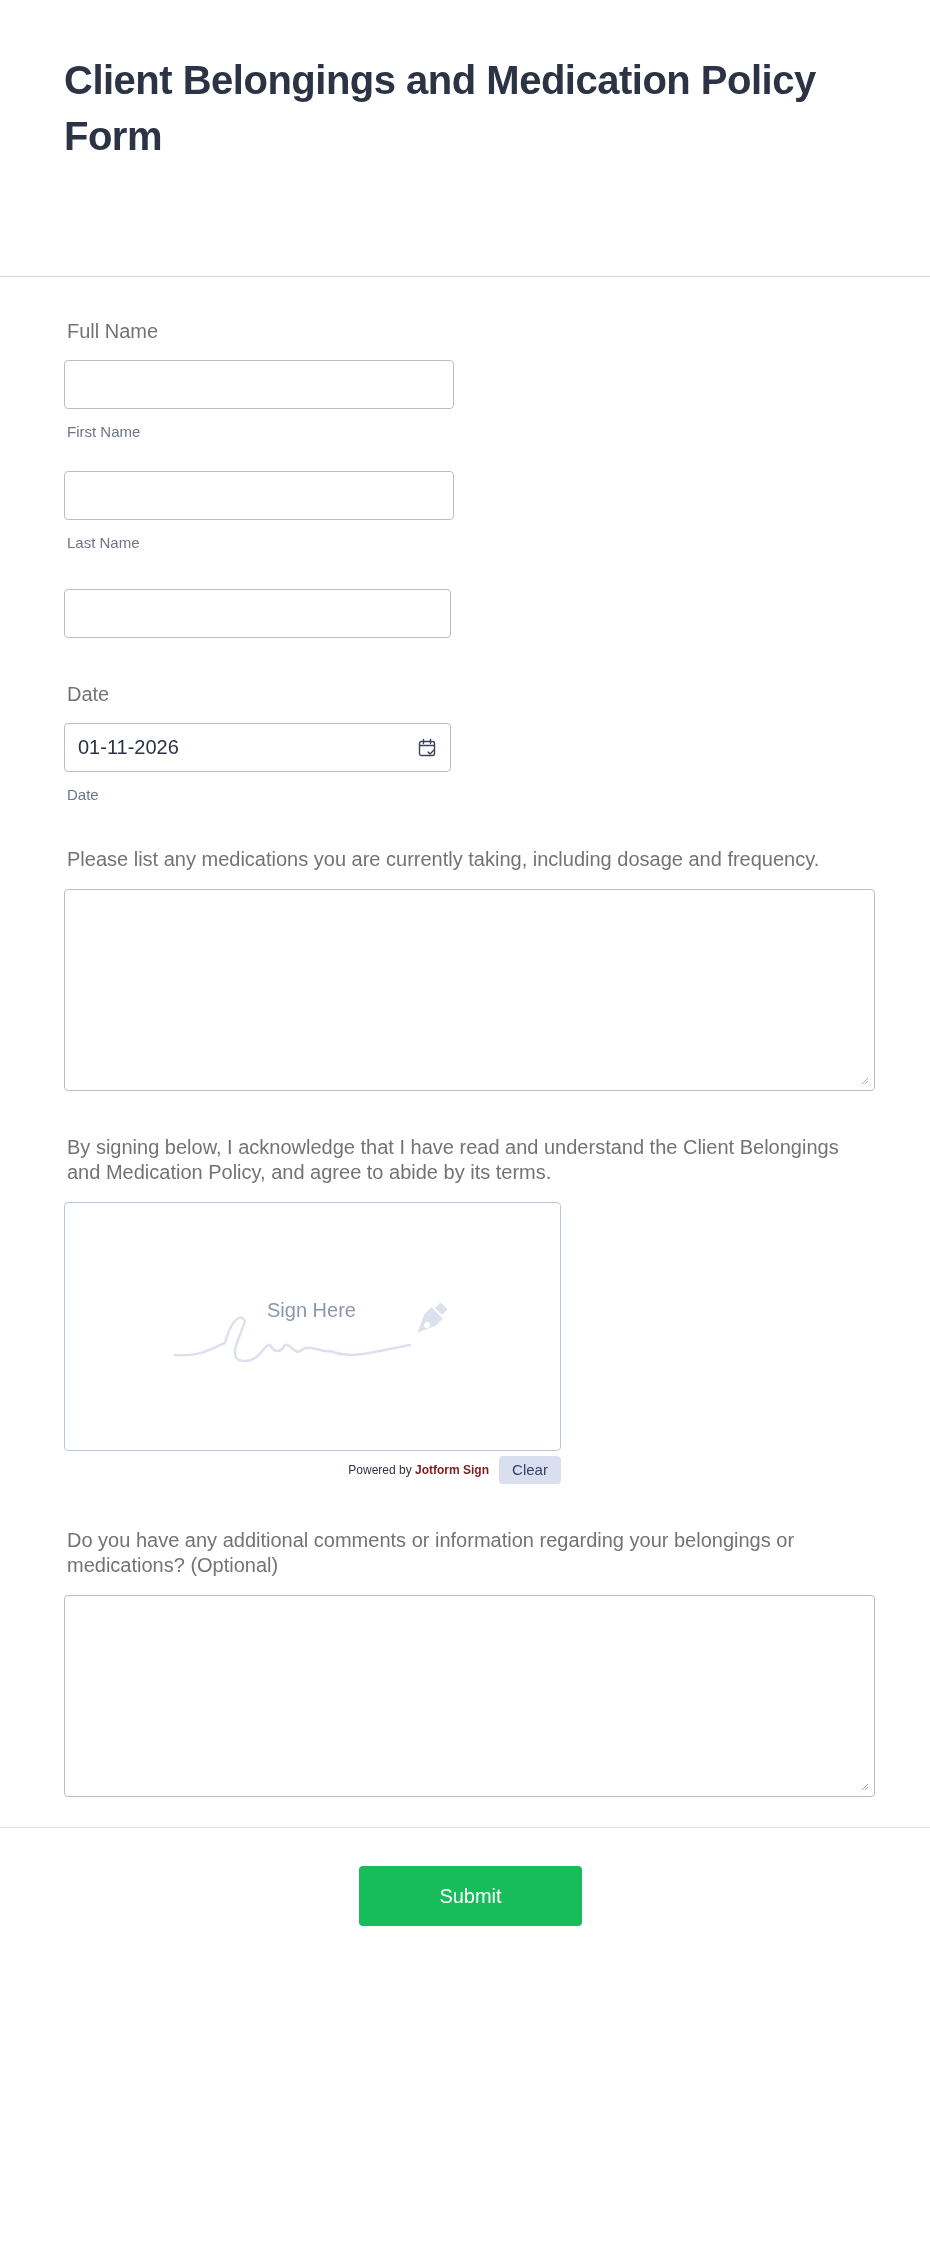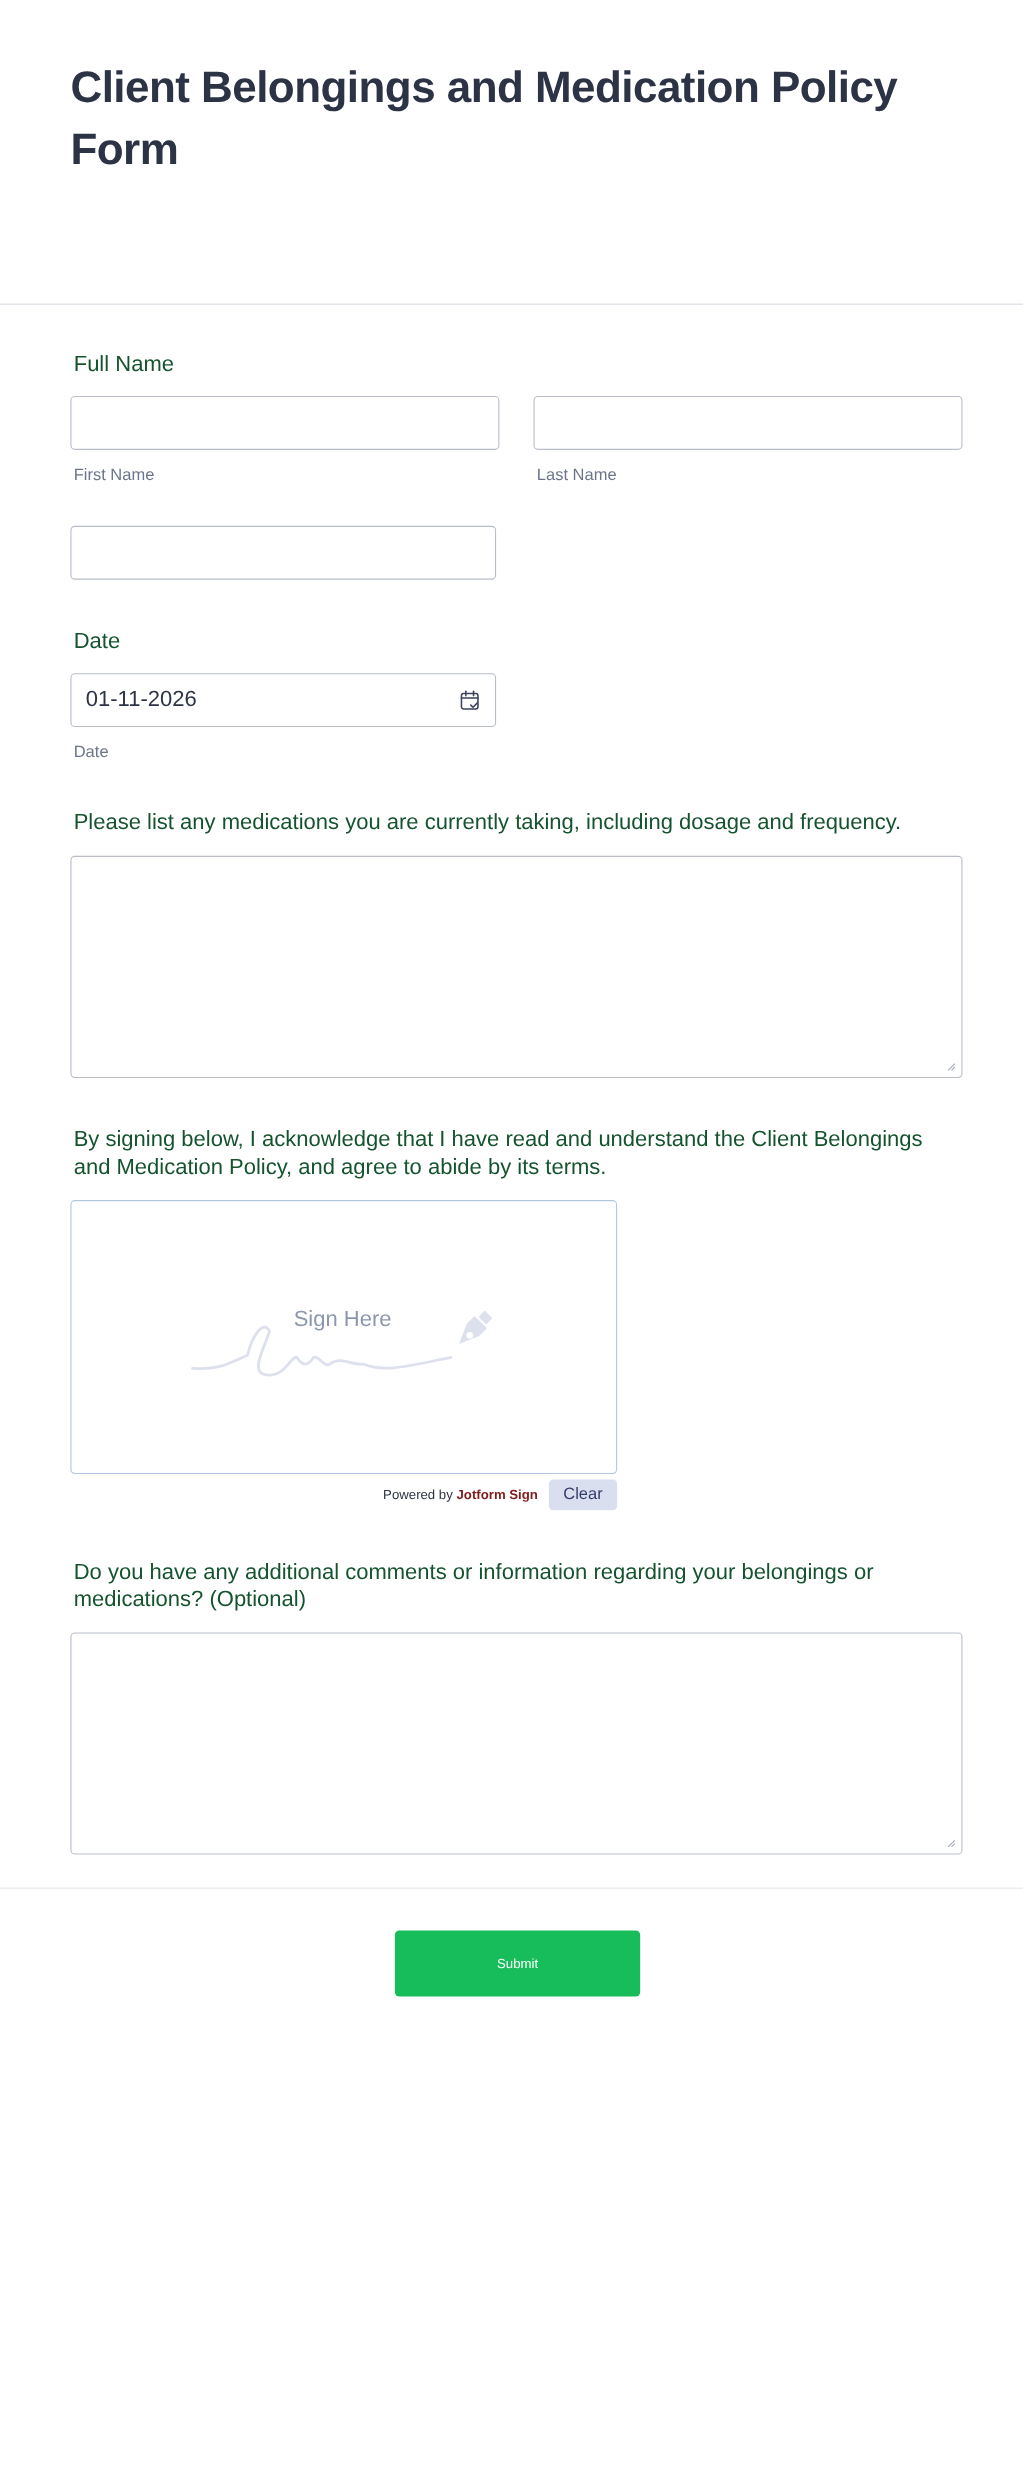--- a/index.html
+++ b/index.html
@@ -3,50 +3,50 @@
 <meta charset="utf-8">
 <style>
   * { box-sizing: border-box; margin: 0; padding: 0; }
   html, body { width: 930px; background: #ffffff; }
   body { font-family: "DejaVu Sans", "Liberation Sans", sans-serif; color: #2c3345; }
   .header { padding: 52px 64px 50px 64px; border-bottom: 1px solid #d7d9e2; height: 277px; }
   .title { font-size: 40px; font-weight: bold; line-height: 56px; color: #2c3345; letter-spacing: -0.5px; font-family: "Liberation Sans", sans-serif; }
   .subtitle { margin-top: 6px; font-size: 20px; line-height: 31px; color: #57647e; font-family: "Liberation Sans", sans-serif; }
   .form { padding: 0 55px 0 64px; }
   .q { position: relative; }
-  .label { font-family: "Liberation Sans", sans-serif; font-size: 20px; line-height: 25px; color: #14532d; padding-left: 3px; }
+  .label { font-family: "Liberation Sans", sans-serif; font-size: 20px; line-height: 25px; color: #737373; padding-left: 3px; }
   .input { display: block; border: 1px solid #b8bdc9; border-radius: 4px; height: 49px; background: #fff; }
   .sub { font-family: "Liberation Sans", sans-serif; font-size: 15px; color: #6f76a7; color: #6b7489; margin-top: 14px; padding-left: 3px; }
   .row { display: flex; gap: 31px; }
   .col { width: 390px; }
   .textarea { border: 1px solid #b8bdc9; border-radius: 4px; height: 202px; position: relative; background: #fff; }
   .resize { position: absolute; right: 5px; bottom: 5px; width: 8px; height: 8px; }
   .date-val { font-family: "Liberation Sans", sans-serif; font-size: 20px; color: #2c3345; position: absolute; left: 13px; top: 12px; }
   .cal { position: absolute; right: 14px; top: 14px; width: 18px; height: 20px; }
   .sig { width: 497px; height: 249px; border: 1px solid #b4c6e0; border-radius: 4px; position: relative; background: #fff; }
   .sig-text { position: absolute; left: 202px; top: 96px; font-family: "Liberation Sans", sans-serif; font-size: 20px; color: #8c97ad; }
   .sig-foot { width: 497px; display: flex; justify-content: flex-end; align-items: center; margin-top: 5px; gap: 10px; }
   .powered { font-family: "Liberation Sans", sans-serif; font-size: 12px; color: #2c3345; }
   .powered b { color: #7f1d1d; }
   .clear { background: #dadff0; color: #343c6a; border: none; border-radius: 4px; font-family: "Liberation Sans", sans-serif; font-size: 15px; padding: 0 12px; height: 28px; line-height: 28px; width: 62px; text-align: center; }
   .footer { border-top: 1px solid #e3e5ec; margin-top: 30px; height: 138px; position: relative; }
-  .submit { position: absolute; left: 359px; top: 38px; width: 223px; height: 60px; border-radius: 4px; background: #18bd5b; color: #fff; border: none; font-family: "Liberation Sans", sans-serif; font-size: 12px; text-align: center; line-height: 60px; }
+  .submit { position: absolute; left: 359px; top: 38px; width: 223px; height: 60px; border-radius: 4px; background: #18bd5b; color: #fff; border: none; font-family: "Liberation Sans", sans-serif; font-size: 20px; text-align: center; line-height: 60px; }
 </style>
 </head>
 <body>
 
 <div class="header">
   <h1 class="title">Client Belongings and Medication Policy Form</h1>
 </div>
 
 <div class="form">
 
   <div class="q" style="margin-top:42px;">
     <div class="label">Full Name</div>
-    <div class="row" style="margin-top:16px;">
+    <div class="row" style="margin-top:16px;flex-direction:column;">
       <div class="col">
         <div class="input"></div>
         <div class="sub">First Name</div>
       </div>
       <div class="col">
         <div class="input"></div>
         <div class="sub">Last Name</div>
       </div>
     </div>
   </div>

